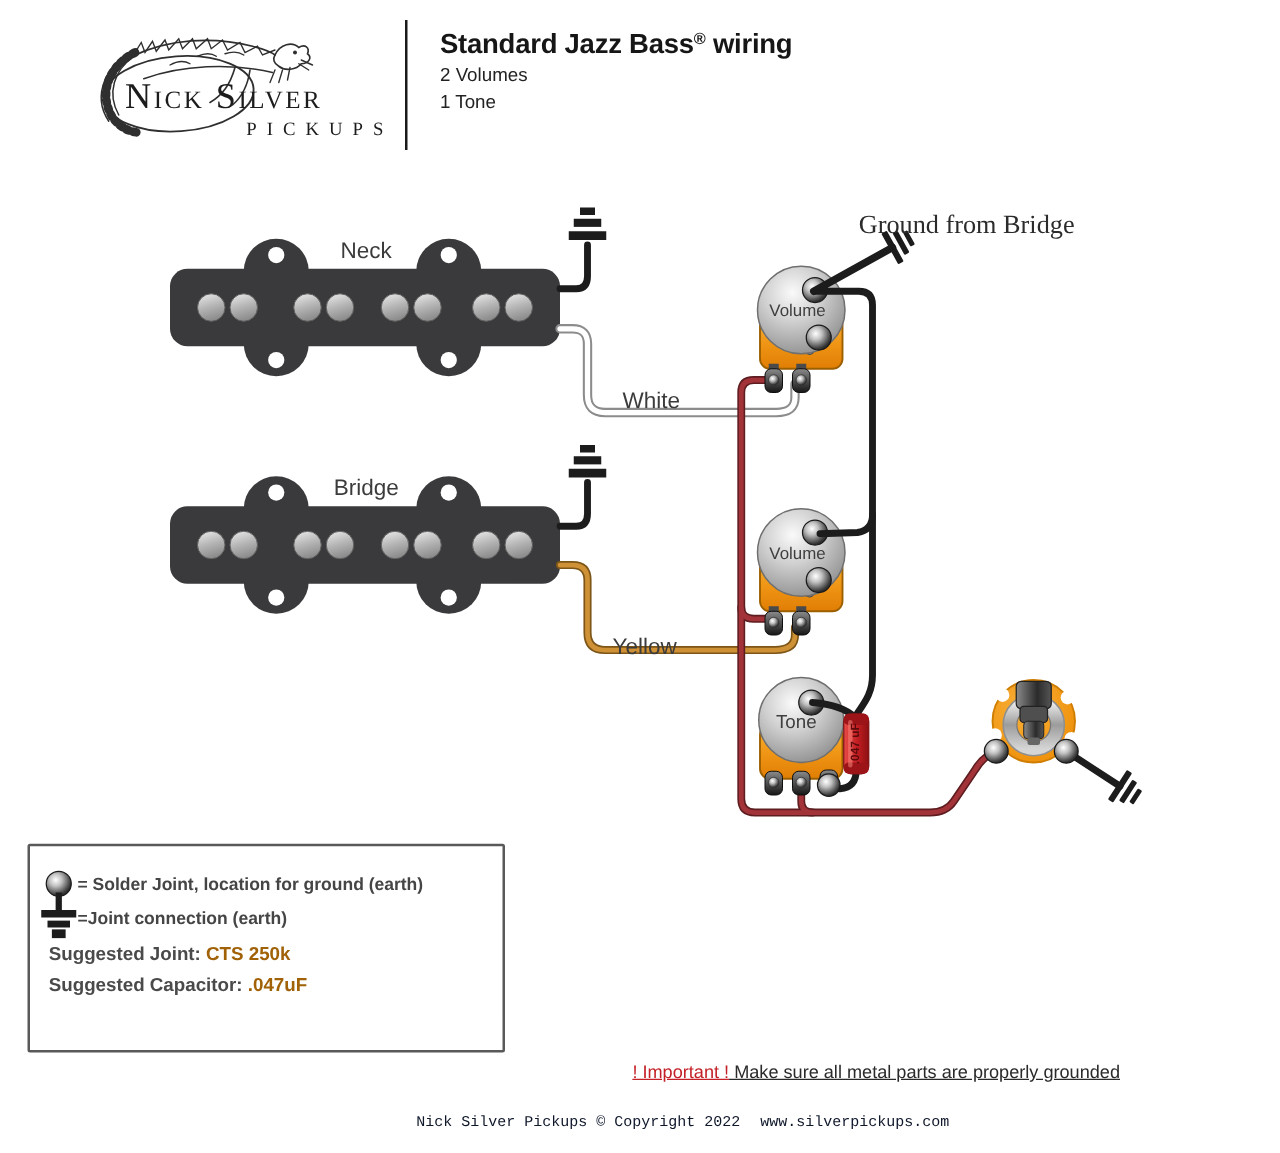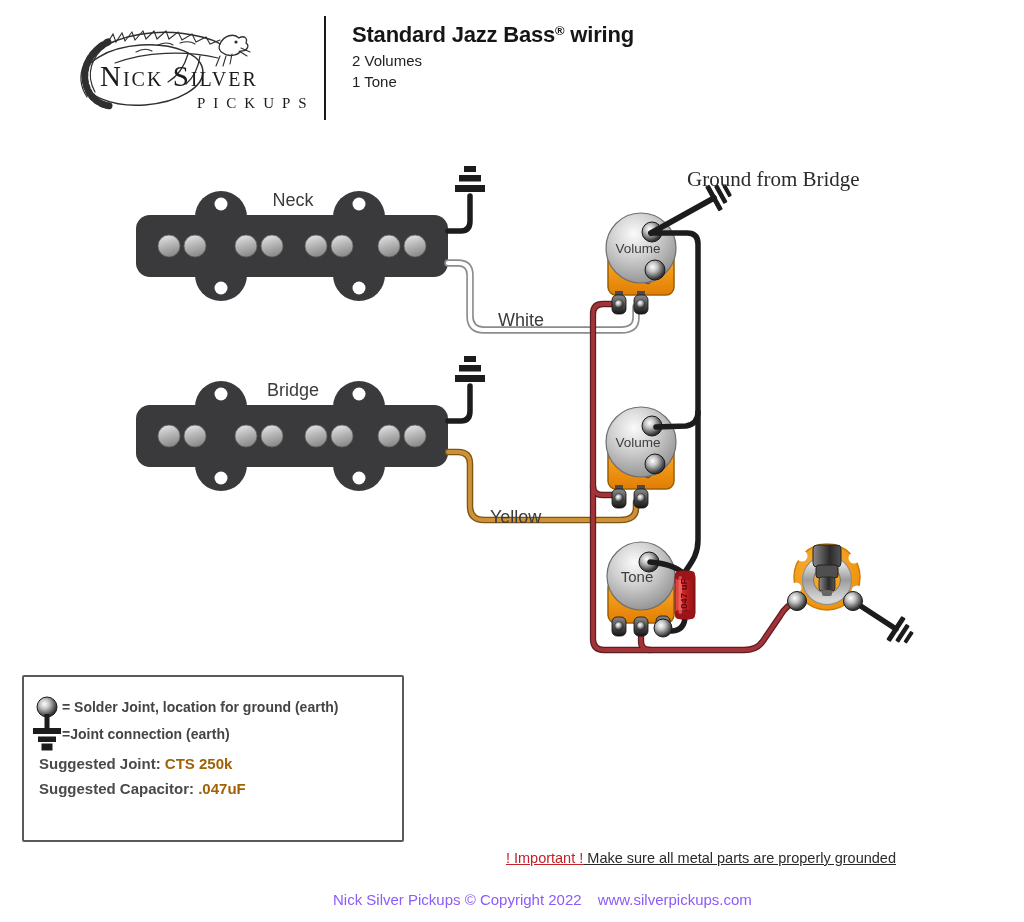--- a/index.html
+++ b/index.html
@@ -26,22 +26,22 @@
   #legend-box{position:absolute;left:22px;top:675px;width:378px;height:163px;
               border:2px solid #59595b;border-radius:2px;z-index:2;background:transparent;}
   .legend-row{position:absolute;font-size:14px;color:#454545;white-space:nowrap;font-weight:bold;}
   .legend-row.sug{font-size:15px;color:#4a4a4a;}
   .legend-row b{color:#a16207;}
   
   #warning{position:absolute;top:820px;right:128px;font-size:14.5px;z-index:2;white-space:nowrap;margin-top:30px;}
   #warning .hl{color:#c32127;text-decoration:underline;}
   #warning .rest{color:#2a2a2a;text-decoration:underline;}
   
-  #footer{position:absolute;left:333px;top:891px;z-index:2;font-family:Liberation Sans, sans-serif;
-          font-size:15px;color:#8b5cf6;white-space:nowrap;}
+  #footer{position:absolute;left:333px;top:891px;z-index:2;font-family:Liberation Mono, monospace;
+          font-size:12px;color:#0f172a;white-space:nowrap;}
   #footer .site{margin-left:16px;}
 </style>
 </head>
 <body>
 
 <div id="page">
 
   <svg id="logo-svg" width="250" height="105" viewBox="0 0 250 105">
     <g stroke="#2f2f2f" fill="none" stroke-linecap="round">
       <ellipse cx="73" cy="57" rx="60" ry="30" transform="rotate(-4 73 57)" stroke-width="1.5"></ellipse>

